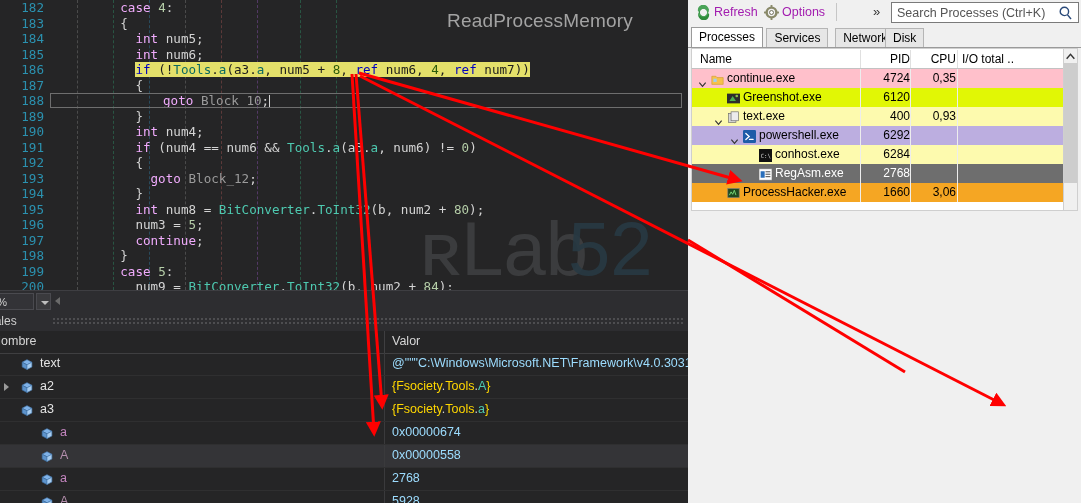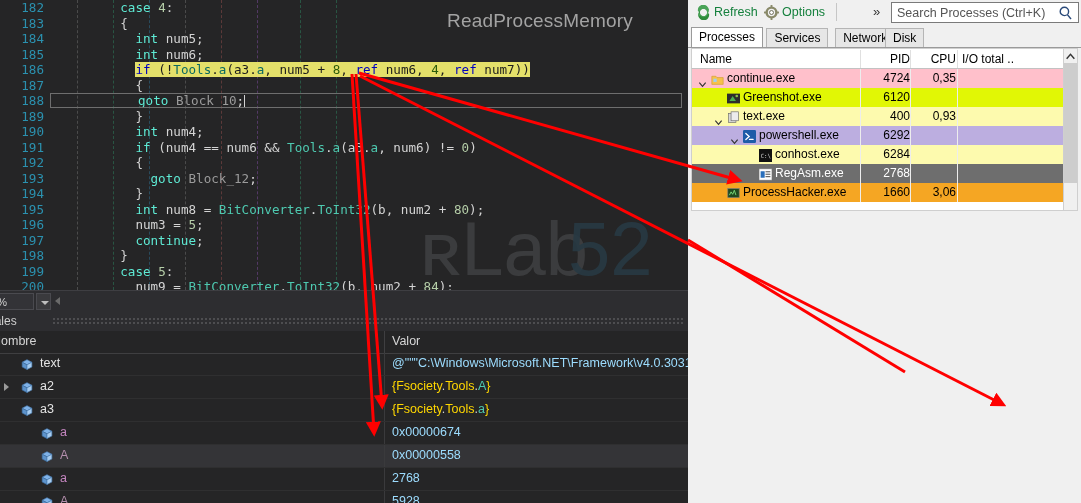--- a/index.html
+++ b/index.html
@@ -8,21 +8,21 @@
 
   
   #dnspy{position:absolute;left:0;top:0;width:688px;height:503px;background:#1e1e1e;overflow:hidden;}
 
   
   #editor{position:absolute;left:0;top:0;width:688px;height:290px;background:#252526;overflow:hidden;}
   #codewrap{position:absolute;left:0;top:0;width:688px;height:290px;font-family:"DejaVu Sans Mono","Liberation Mono",monospace;font-size:12.6px;line-height:15.5px;}
   .cline{position:relative;height:15.5px;white-space:pre;}
   .lnum{position:absolute;left:8px;top:0;width:36px;text-align:right;color:#2b91af;font-size:12.6px;}
   .ctext{position:absolute;left:52px;top:0;color:#d4d4d4;}
-  .kw{color:#5eead4;}
+  .kw{color:#f0abfc;}
   .typ{color:#4ec9b0;}
   .num{color:#b5cea8;}
   .lbl{color:#9b9b9b;}
   .plain{color:#d4d4d4;}
   .hl{background:#e4e06a;color:#1c1c1c;}
   .hl .kw{color:#0000c0;}
   .hl .typ{color:#0c6b61;}
   .hl .num{color:#2c5d0a;}
   .hl .plain{color:#1c1c1c;}
   .curline{position:absolute;left:50px;top:0;right:6px;height:15px;border:1px solid #6e6e6e;box-sizing:border-box;pointer-events:none;}
@@ -64,21 +64,21 @@
   .chev{position:absolute;top:7px;width:0;height:0;border-top:4px solid transparent;border-bottom:4px solid transparent;border-left:5px solid #9a9a9a;}
   .pname-a{color:#c586c0;}
   .pname-A{color:#b48ead;}
   .fs-ns{color:#ffd700;}
   .fs-dot{color:#d4d4d4;}
   .fs-cl{color:#4ec9b0;}
 
   
   #ph{position:absolute;left:688px;top:0;width:393px;height:503px;background:#f0f0f0;overflow:hidden;}
   #ph-toolbar{position:absolute;left:0;top:0;width:393px;height:25px;background:#f0f0f0;border-bottom:1px solid #dcdcdc;}
-  .tb-item{position:absolute;top:3px;height:19px;font-size:12.5px;color:#15803d;line-height:19px;}
+  .tb-item{position:absolute;top:3px;height:19px;font-size:12.5px;color:#a21caf;line-height:19px;}
   #tb-sep{position:absolute;left:148px;top:3px;width:1px;height:18px;background:#c6c6c6;}
   #tb-chev{position:absolute;left:185px;top:4px;font-size:13px;color:#333;}
   #ph-search{position:absolute;left:203px;top:2px;width:188px;height:21px;background:#fff;border:1px solid #7a7a7a;box-sizing:border-box;}
   #ph-search-ph{position:absolute;left:5px;top:3px;font-size:12.5px;color:#555;}
   #ph-search-icon{position:absolute;right:4px;top:2px;}
 
   #ph-tabs{position:absolute;left:0;top:25px;width:393px;height:22px;background:#f0f0f0;border-bottom:1px solid #9a9a9a;}
   .ph-tab{position:absolute;top:3px;height:19px;font-size:12px;color:#000;line-height:18px;padding:0 7px;border:1px solid #b5b5b5;border-bottom:none;background:#e6e6e6;box-sizing:border-box;}
   .ph-tab.active{background:#fff;border-color:#9a9a9a;height:20px;top:2px;}
 
@@ -126,21 +126,21 @@
         <text x="148" y="70" font-family="Liberation Sans, sans-serif" font-size="76" fill="#2c5f7a" opacity="0.9">52</text>
       </svg>
 
       <div id="codewrap">
           <div class="cline"><span class="lnum">182</span><span class="ctext" style="left: 120.22px;"><span class="kw">case</span> <span class="num">4</span>:</span></div>
           <div class="cline"><span class="lnum">183</span><span class="ctext" style="left: 120.22px;">{</span></div>
           <div class="cline"><span class="lnum">184</span><span class="ctext" style="left: 135.38px;"><span class="kw">int</span> <span class="plain">num5</span>;</span></div>
           <div class="cline"><span class="lnum">185</span><span class="ctext" style="left: 135.38px;"><span class="kw">int</span> <span class="plain">num6</span>;</span></div>
           <div class="cline"><span class="lnum">186</span><span class="ctext" style="left: 135.38px;"><span class="hl"><span class="kw">if</span> (!<span class="typ">Tools</span>.<span class="typ">a</span>(<span class="plain">a3</span>.<span class="typ">a</span>, <span class="plain">num5</span> + <span class="num">8</span>, <span class="kw">ref</span> <span class="plain">num6</span>, <span class="num">4</span>, <span class="kw">ref</span> <span class="plain">num7</span>))</span></span></div>
           <div class="cline"><span class="lnum">187</span><span class="ctext" style="left: 135.38px;">{</span></div>
-          <div class="cline"><span class="lnum">188</span><span class="ctext" style="left: 138px;"><span class="kw">goto</span> <span class="lbl">Block_10</span>;<span class="caret"></span></span><div class="curline"></div></div>
+          <div class="cline"><span class="lnum">188</span><span class="ctext" style="left: 163px;"><span class="kw">goto</span> <span class="lbl">Block_10</span>;<span class="caret"></span></span><div class="curline"></div></div>
           <div class="cline"><span class="lnum">189</span><span class="ctext" style="left: 135.38px;">}</span></div>
           <div class="cline"><span class="lnum">190</span><span class="ctext" style="left: 135.38px;"><span class="kw">int</span> <span class="plain">num4</span>;</span></div>
           <div class="cline"><span class="lnum">191</span><span class="ctext" style="left: 135.38px;"><span class="kw">if</span> (<span class="plain">num4</span> == <span class="plain">num6</span> &amp;&amp; <span class="typ">Tools</span>.<span class="typ">a</span>(<span class="plain">a3</span>.<span class="typ">a</span>, <span class="plain">num6</span>) != <span class="num">0</span>)</span></div>
           <div class="cline"><span class="lnum">192</span><span class="ctext" style="left: 135.38px;">{</span></div>
           <div class="cline"><span class="lnum">193</span><span class="ctext" style="left: 150.54px;"><span class="kw">goto</span> <span class="lbl">Block_12</span>;</span></div>
           <div class="cline"><span class="lnum">194</span><span class="ctext" style="left: 135.38px;">}</span></div>
           <div class="cline"><span class="lnum">195</span><span class="ctext" style="left: 135.38px;"><span class="kw">int</span> <span class="plain">num8</span> = <span class="typ">BitConverter</span>.<span class="typ">ToInt32</span>(<span class="plain">b</span>, <span class="plain">num2</span> + <span class="num">80</span>);</span></div>
           <div class="cline"><span class="lnum">196</span><span class="ctext" style="left: 135.38px;"><span class="plain">num3</span> = <span class="num">5</span>;</span></div>
           <div class="cline"><span class="lnum">197</span><span class="ctext" style="left: 135.38px;"><span class="kw">continue</span>;</span></div>
           <div class="cline"><span class="lnum">198</span><span class="ctext" style="left: 120.22px;">}</span></div>

